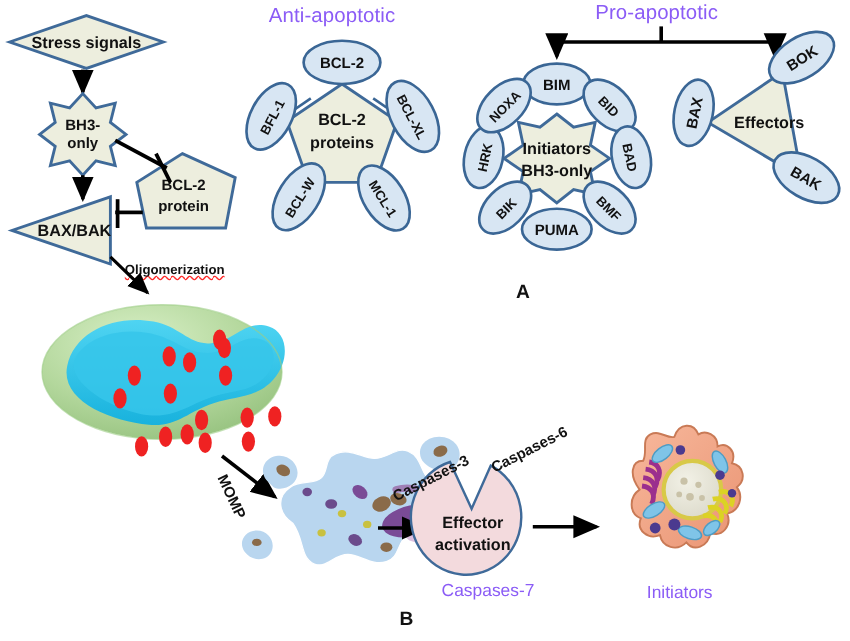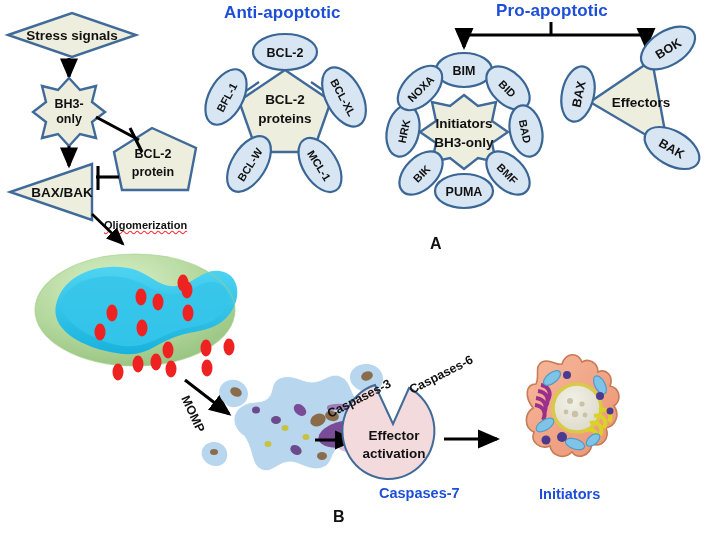--- a/index.html
+++ b/index.html
@@ -1,20 +1,20 @@
 <!DOCTYPE html>
 <html><head>
 <meta charset="utf-8">
 <style>
   html,body{margin:0;padding:0;background:#ffffff;}
   body{width:708px;height:534px;position:relative;overflow:hidden;
        font-family:"Liberation Sans","DejaVu Sans",sans-serif;}
   .stage{position:absolute;left:0;top:0;width:708px;height:534px;}
   svg.layer{position:absolute;left:0;top:0;width:708px;height:534px;overflow:visible;}
-  .hdr{position:absolute;font-weight:bold;color:#1d4ed8;}
+  .hdr{position:absolute;font-weight:normal;color:#8b5cf6;}
   .ttl{font-size:17px;letter-spacing:.1px;}
   .panel-lbl{font-size:16px;font-weight:bold;color:#111;}
   .lbl-big{font-size:14.5px;}
   .oligo{font-size:11px;font-weight:bold;color:#111;
          text-decoration:underline wavy #ff2d2d;text-decoration-skip-ink:none;}
   .node-text{font-size:12.5px;font-weight:bold;fill:#111;
              font-family:"Liberation Sans","DejaVu Sans",sans-serif;}
   .node-text-sm{font-size:11px;}
   .node-text-lg{font-size:13.5px;}
   .shape-fill{fill:#edeede;stroke:#3f6a99;stroke-width:2.4;}
@@ -32,21 +32,21 @@
 <div class="stage">
 
   <div class="hdr ttl" style="left:224px;top:3px;">Anti-apoptotic</div>
   <div class="hdr ttl" style="left:496px;top:1px;">Pro-apoptotic</div>
 
   <div class="hdr panel-lbl" style="left:430px;top:235px;">A</div>
   <div class="hdr panel-lbl" style="left:333px;top:508px;">B</div>
 
   <div class="hdr oligo" style="left:104px;top:219px;">Oligomerization</div>
 
-  <div class="hdr lbl-big" style="left:379px;top:485px;">Caspases-7</div>
+  <div class="hdr lbl-big" style="left:368px;top:485px;">Caspases-7</div>
   <div class="hdr lbl-big" style="left:539px;top:486px;">Initiators</div>
 
   <svg class="layer" viewBox="0 0 708 534">
     <defs>
       <marker id="ah" markerWidth="9" markerHeight="9" refX="6.2" refY="3" orient="auto">
         <path d="M0,0 L7,3 L0,6 z" fill="#000"></path>
       </marker>
       <marker id="ahs" markerWidth="10" markerHeight="10" refX="6.4" refY="3.2" orient="auto">
         <path d="M0,0 L7.4,3.2 L0,6.4 z" fill="#000"></path>
       </marker>

